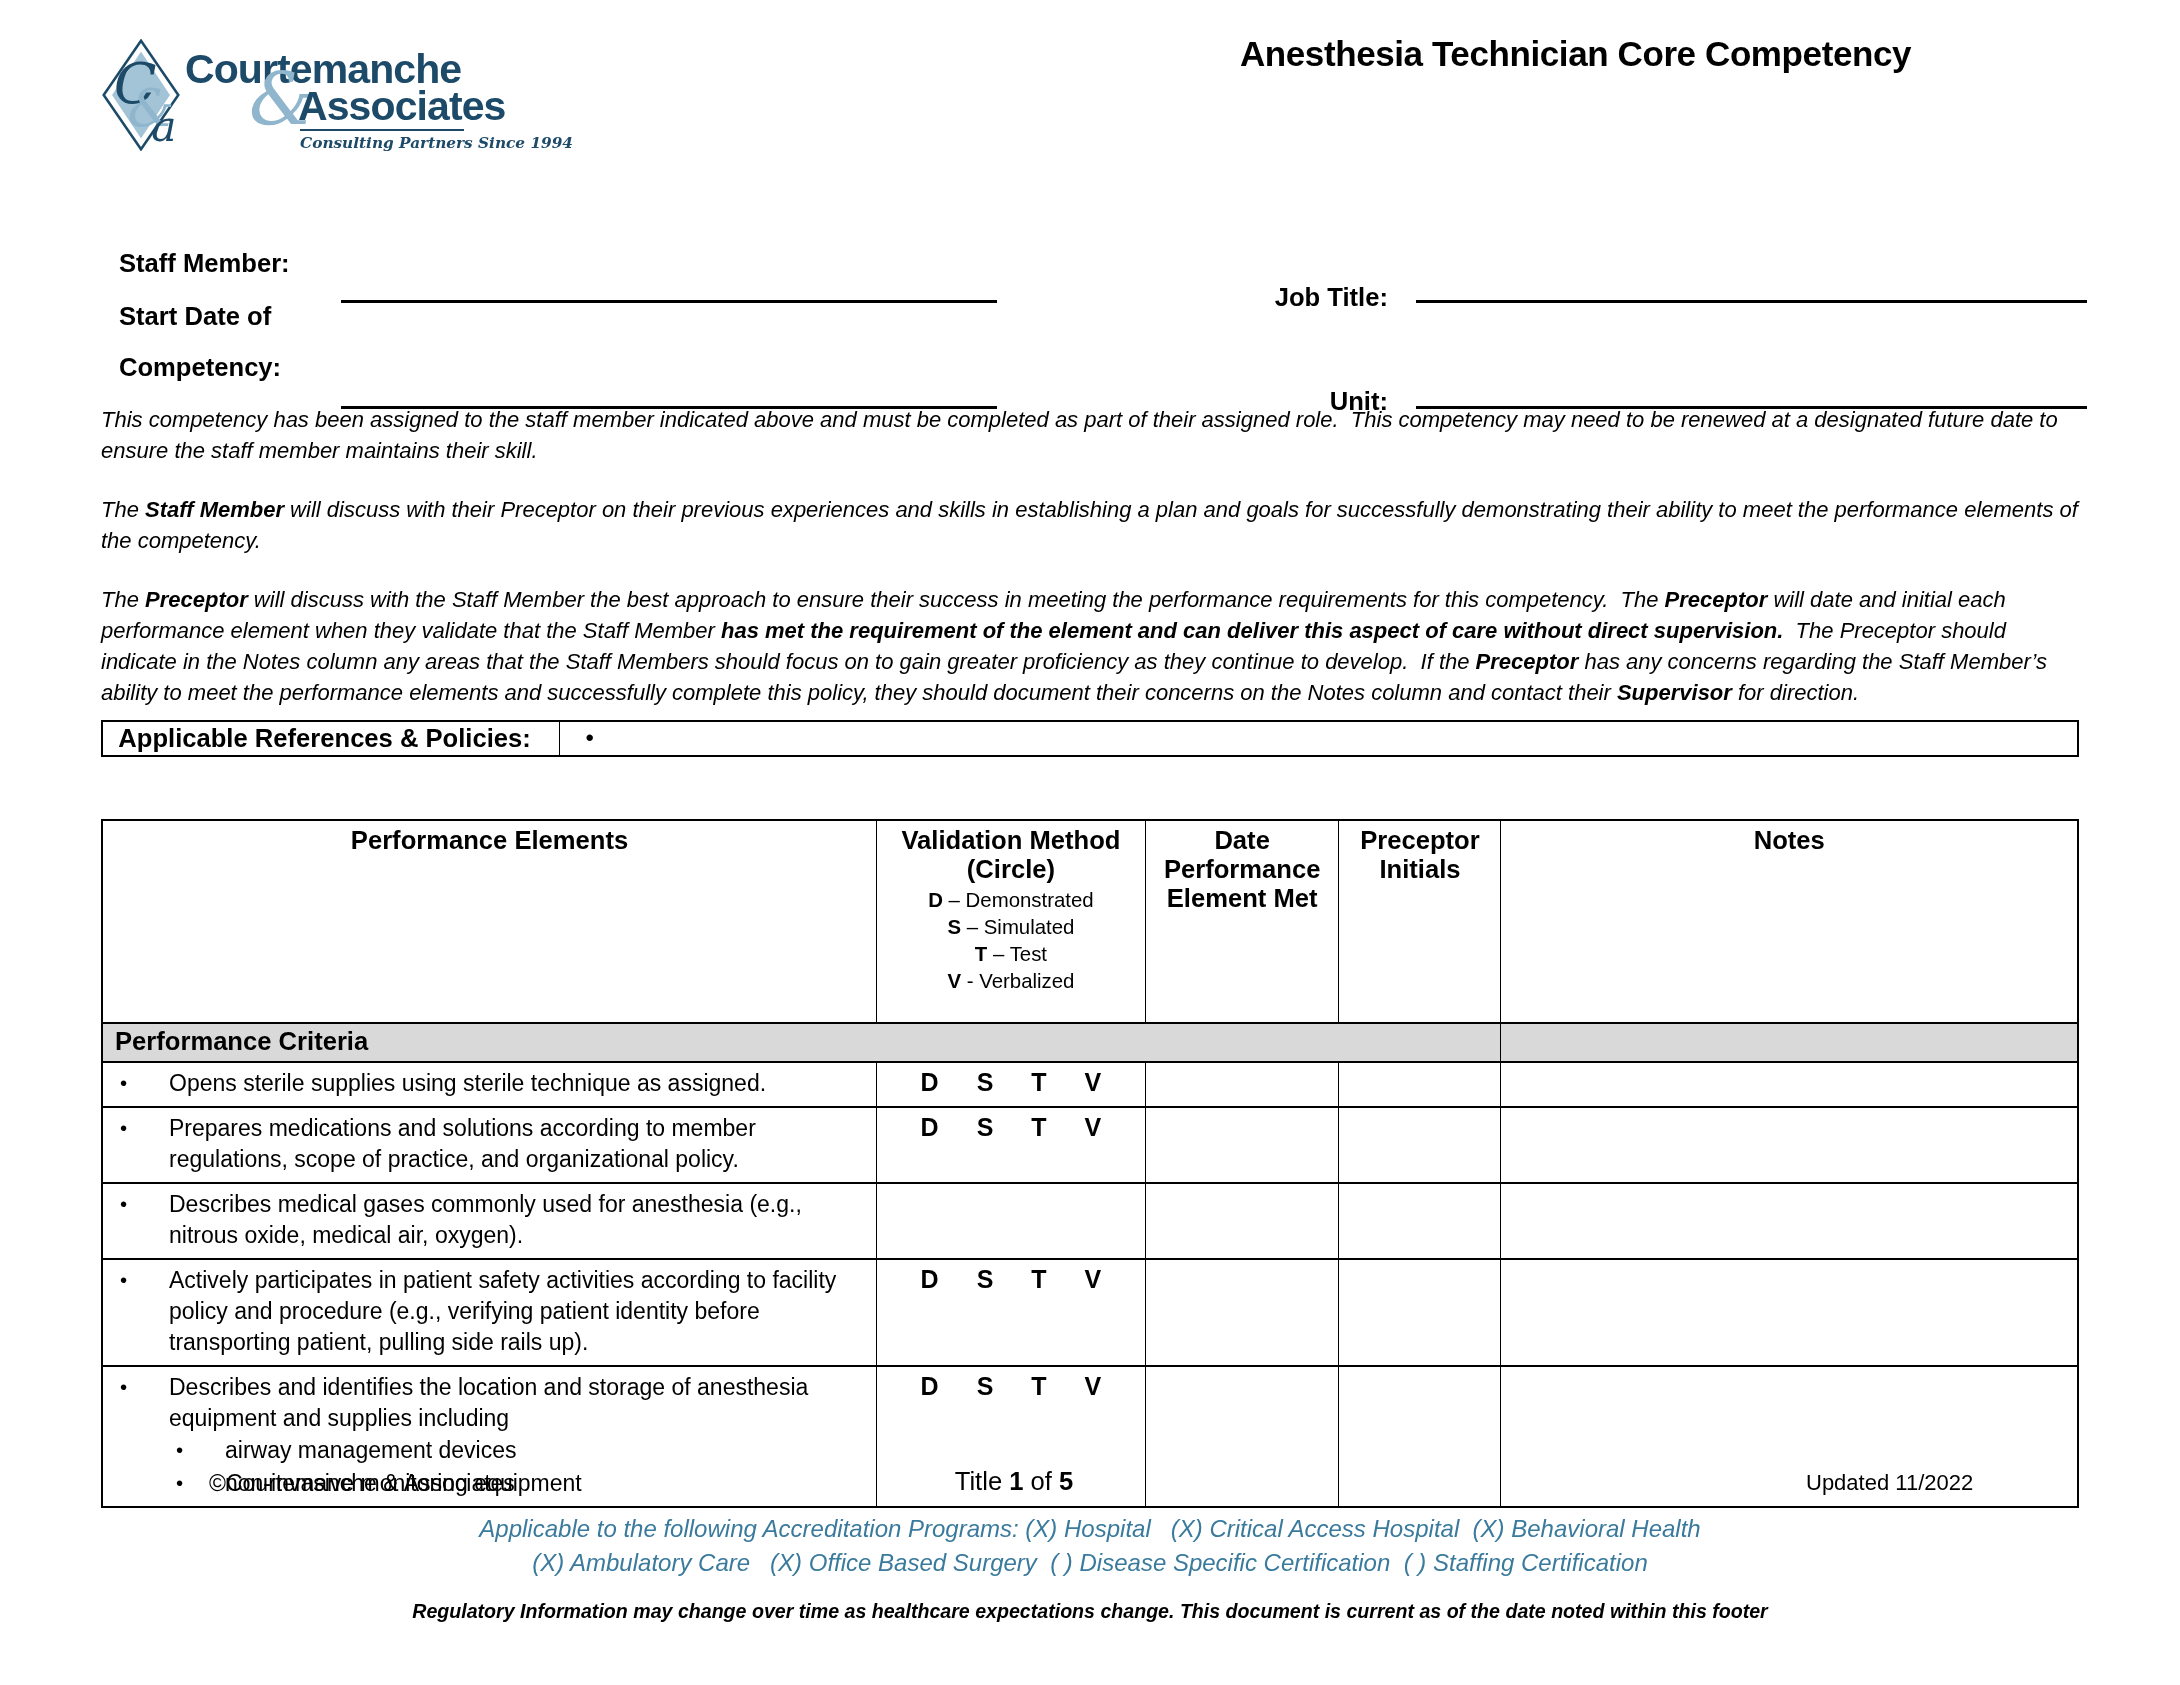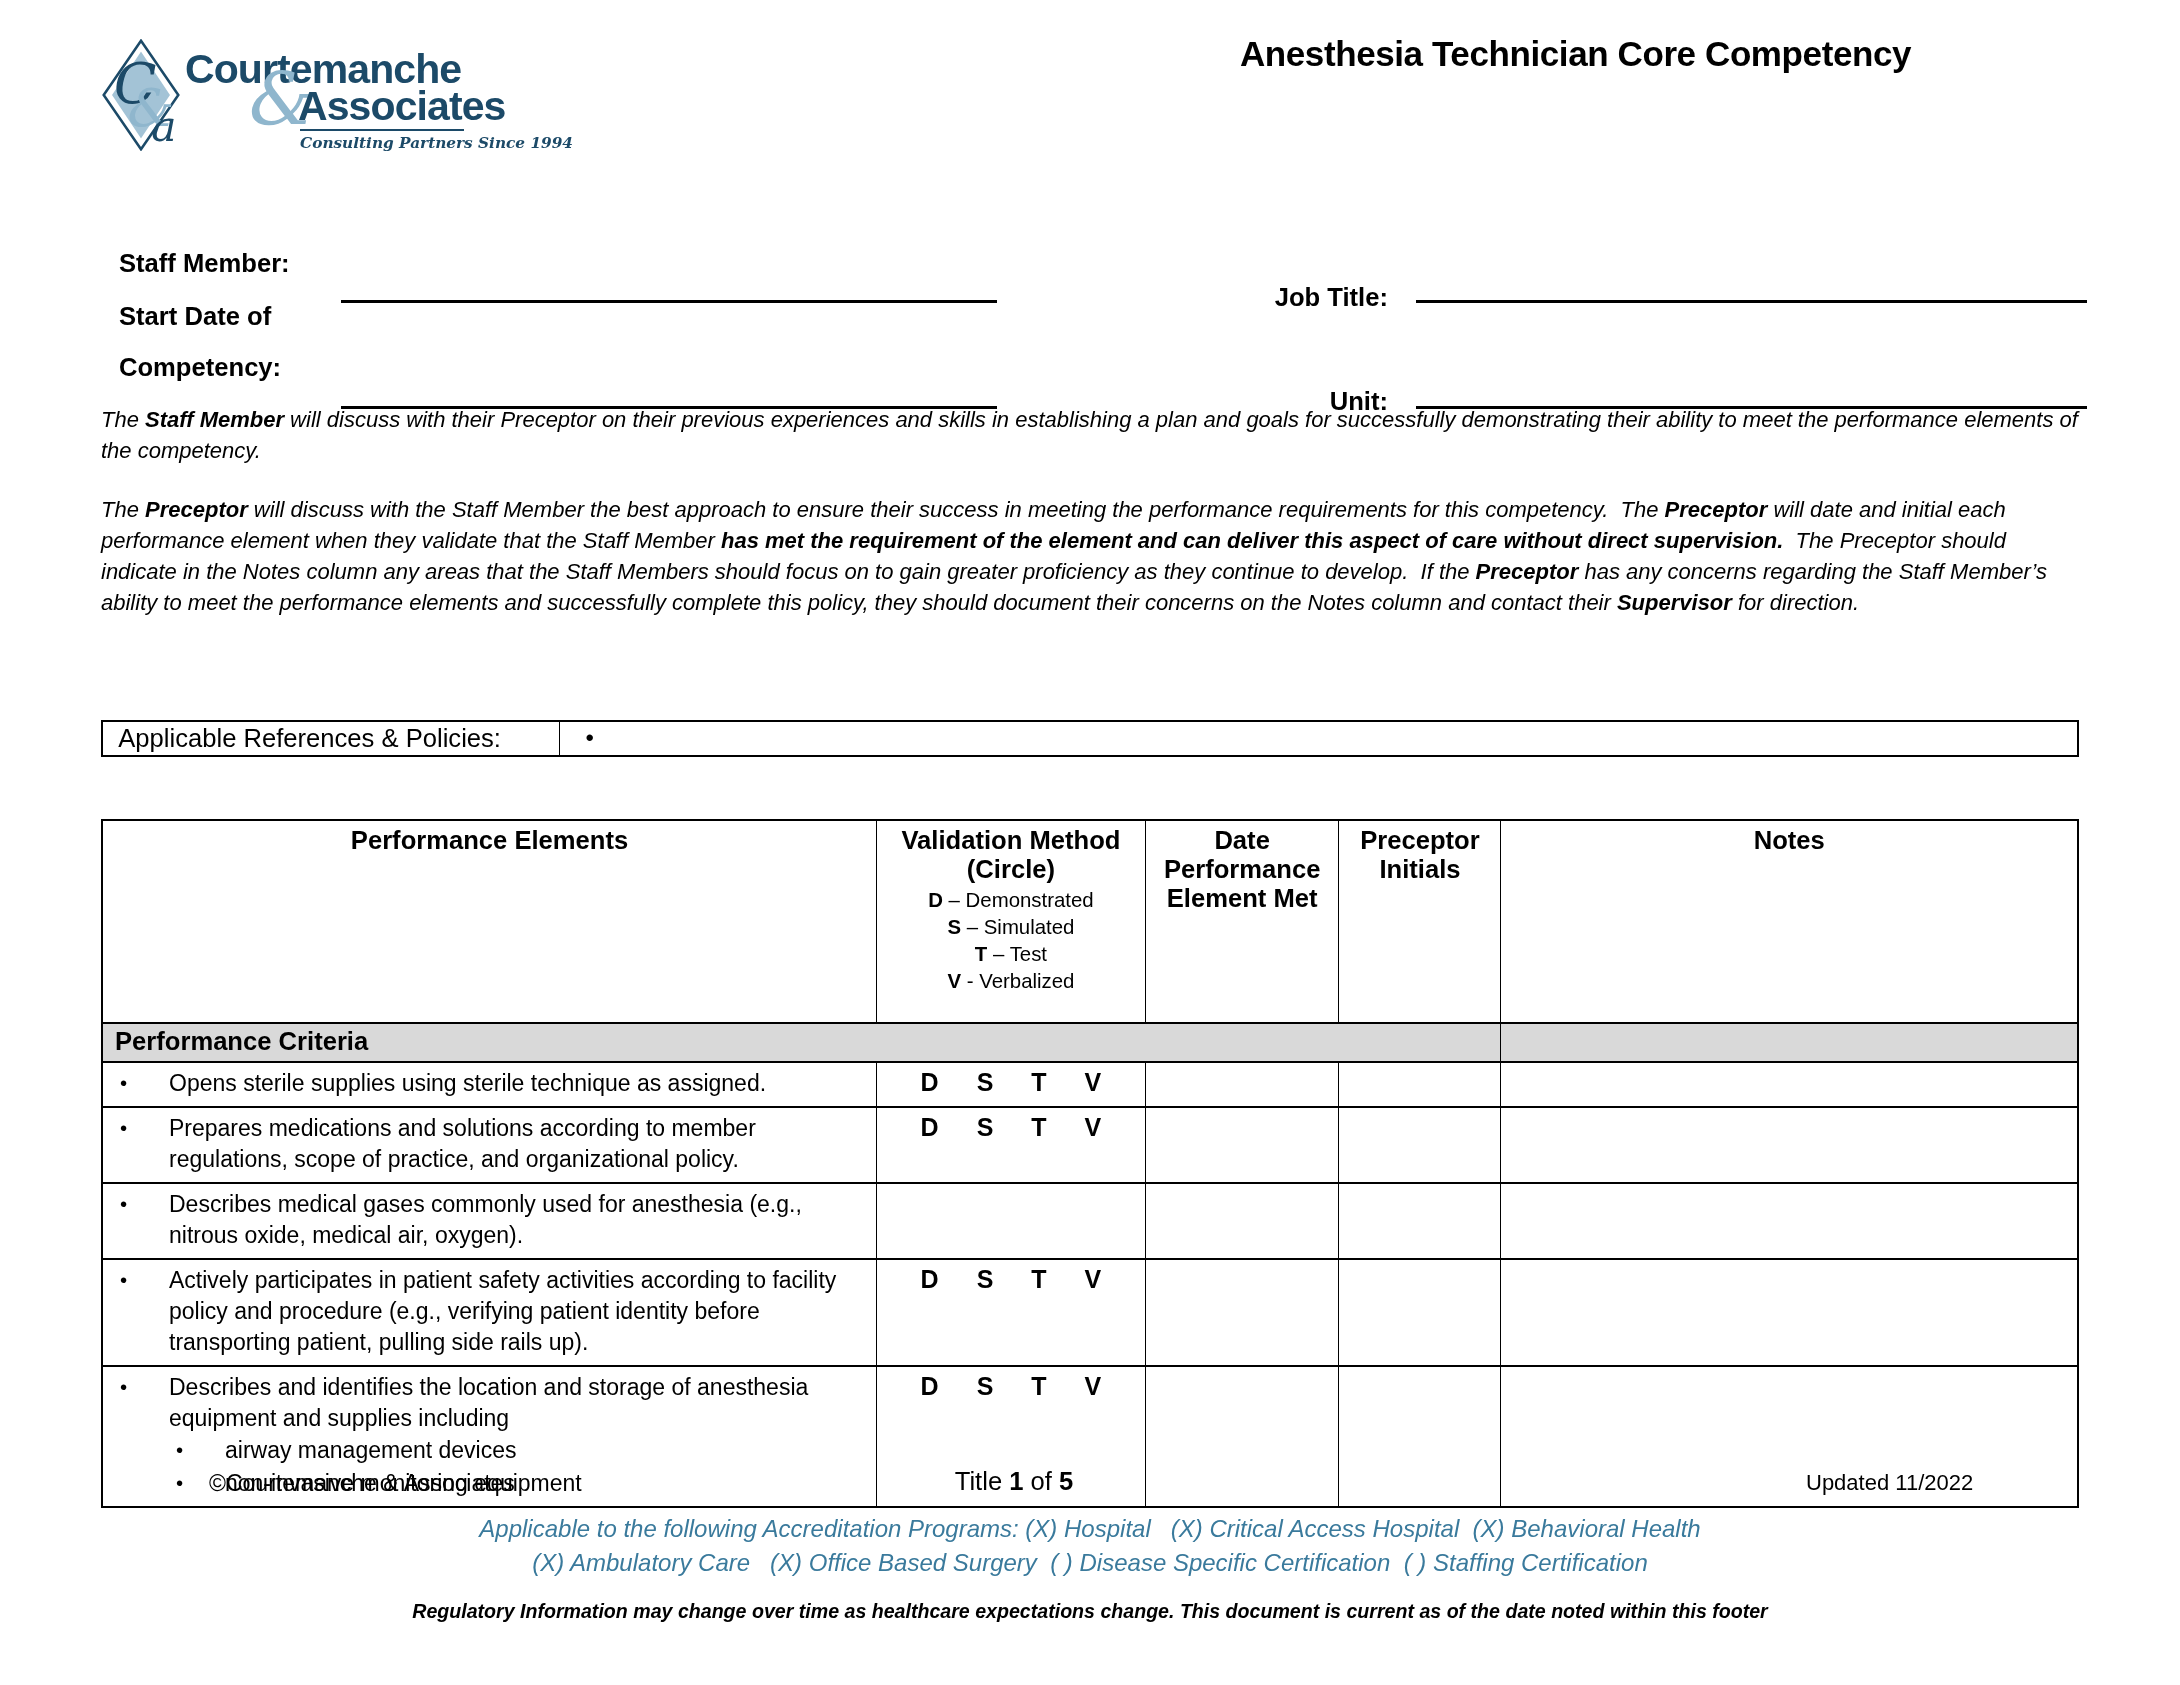--- a/index.html
+++ b/index.html
@@ -25,21 +25,21 @@
   
   .fld-label{position:absolute;font-size:25.6px;font-weight:bold;}
   .fld-label.right{text-align:right;width:213px;margin-top:34px;}
   .fld-line{position:absolute;border-bottom:3.4px solid #000;height:25.6px;}
   
   .intro{position:absolute;left:101px;top:404px;width:1985px;font-style:italic;font-size:22px;line-height:31px;}
   .intro p{margin:0 0 28px 0;white-space:pre-wrap;}
   .intro b{font-weight:bold;}
   
   .ref-box{position:absolute;left:101px;top:720px;width:1978px;height:37px;border:2.6px solid #000;display:flex;box-sizing:border-box;}
-  .ref-label{width:457px;border-right:1.7px solid #000;font-weight:normal;font-size:25.6px;line-height:32px;padding-left:15.3px;box-sizing:border-box;}
+  .ref-label{width:457px;border-right:1.7px solid #000;font-weight:bold;font-size:25.6px;line-height:32px;padding-left:15.3px;box-sizing:border-box;}
   .ref-value{flex:1;font-size:24px;line-height:31px;padding-left:25.6px;}
   
   .main-table{position:absolute;left:101px;top:819px;width:1978px;border-collapse:collapse;table-layout:fixed;}
   .main-table th,.main-table td{
     border-left:1.7px solid #000;border-right:1.7px solid #000;
     border-top:2.6px solid #000;border-bottom:2.6px solid #000;
     vertical-align:top;box-sizing:border-box;
   }
   .main-table{border:2.6px solid #000;}
   .hdr{font-weight:bold;font-size:25.6px;text-align:center;padding-top:5.1px;}
@@ -89,20 +89,21 @@
   <div class="fld-line" style="left:341px;top:274px;width:656px;"></div>
   <div class="fld-label right" style="left:1175px;top:249px;">Job Title:</div>
   <div class="fld-line" style="left:1416px;top:274px;width:671px;"></div>
   <div class="fld-label" style="left:119px;top:302px;">Start Date of</div>
   <div class="fld-label" style="left:119px;top:353px;">Competency:</div>
   <div class="fld-line" style="left:341px;top:380px;width:656px;"></div>
   <div class="fld-label right" style="left:1175px;top:353px;">Unit:</div>
   <div class="fld-line" style="left:1416px;top:380px;width:671px;"></div>
 
   <div class="intro">
+    <p>This competency has been assigned to the staff member indicated above and must be completed as part of their assigned role.  This competency may need to be renewed at a designated future date to ensure the staff member maintains their skill.</p>
     <p><span>The </span><b>Staff Member</b><span> will discuss with their Preceptor on their previous experiences and skills in establishing a plan and goals for successfully demonstrating their ability to meet the performance elements of the competency.</span></p>
     <p><span>The </span><b>Preceptor</b><span> will discuss with the Staff Member the best approach to ensure their success in meeting the performance requirements for this competency.  The </span><b>Preceptor</b><span> will date and initial each performance element when they validate that the Staff Member </span><b>has met the requirement of the element and can deliver this aspect of care without direct supervision.</b><span>  The Preceptor should indicate in the Notes column any areas that the Staff Members should focus on to gain greater proficiency as they continue to develop.  If the </span><b>Preceptor</b><span> has any concerns regarding the Staff Member’s ability to meet the performance elements and successfully complete this policy, they should document their concerns on the Notes column and contact their </span><b>Supervisor</b><span> for direction.</span></p>
   </div>
 
   <div class="ref-box">
     <div class="ref-label">Applicable References &amp; Policies:</div>
     <div class="ref-value">•</div>
   </div>
 
   <table class="main-table">

